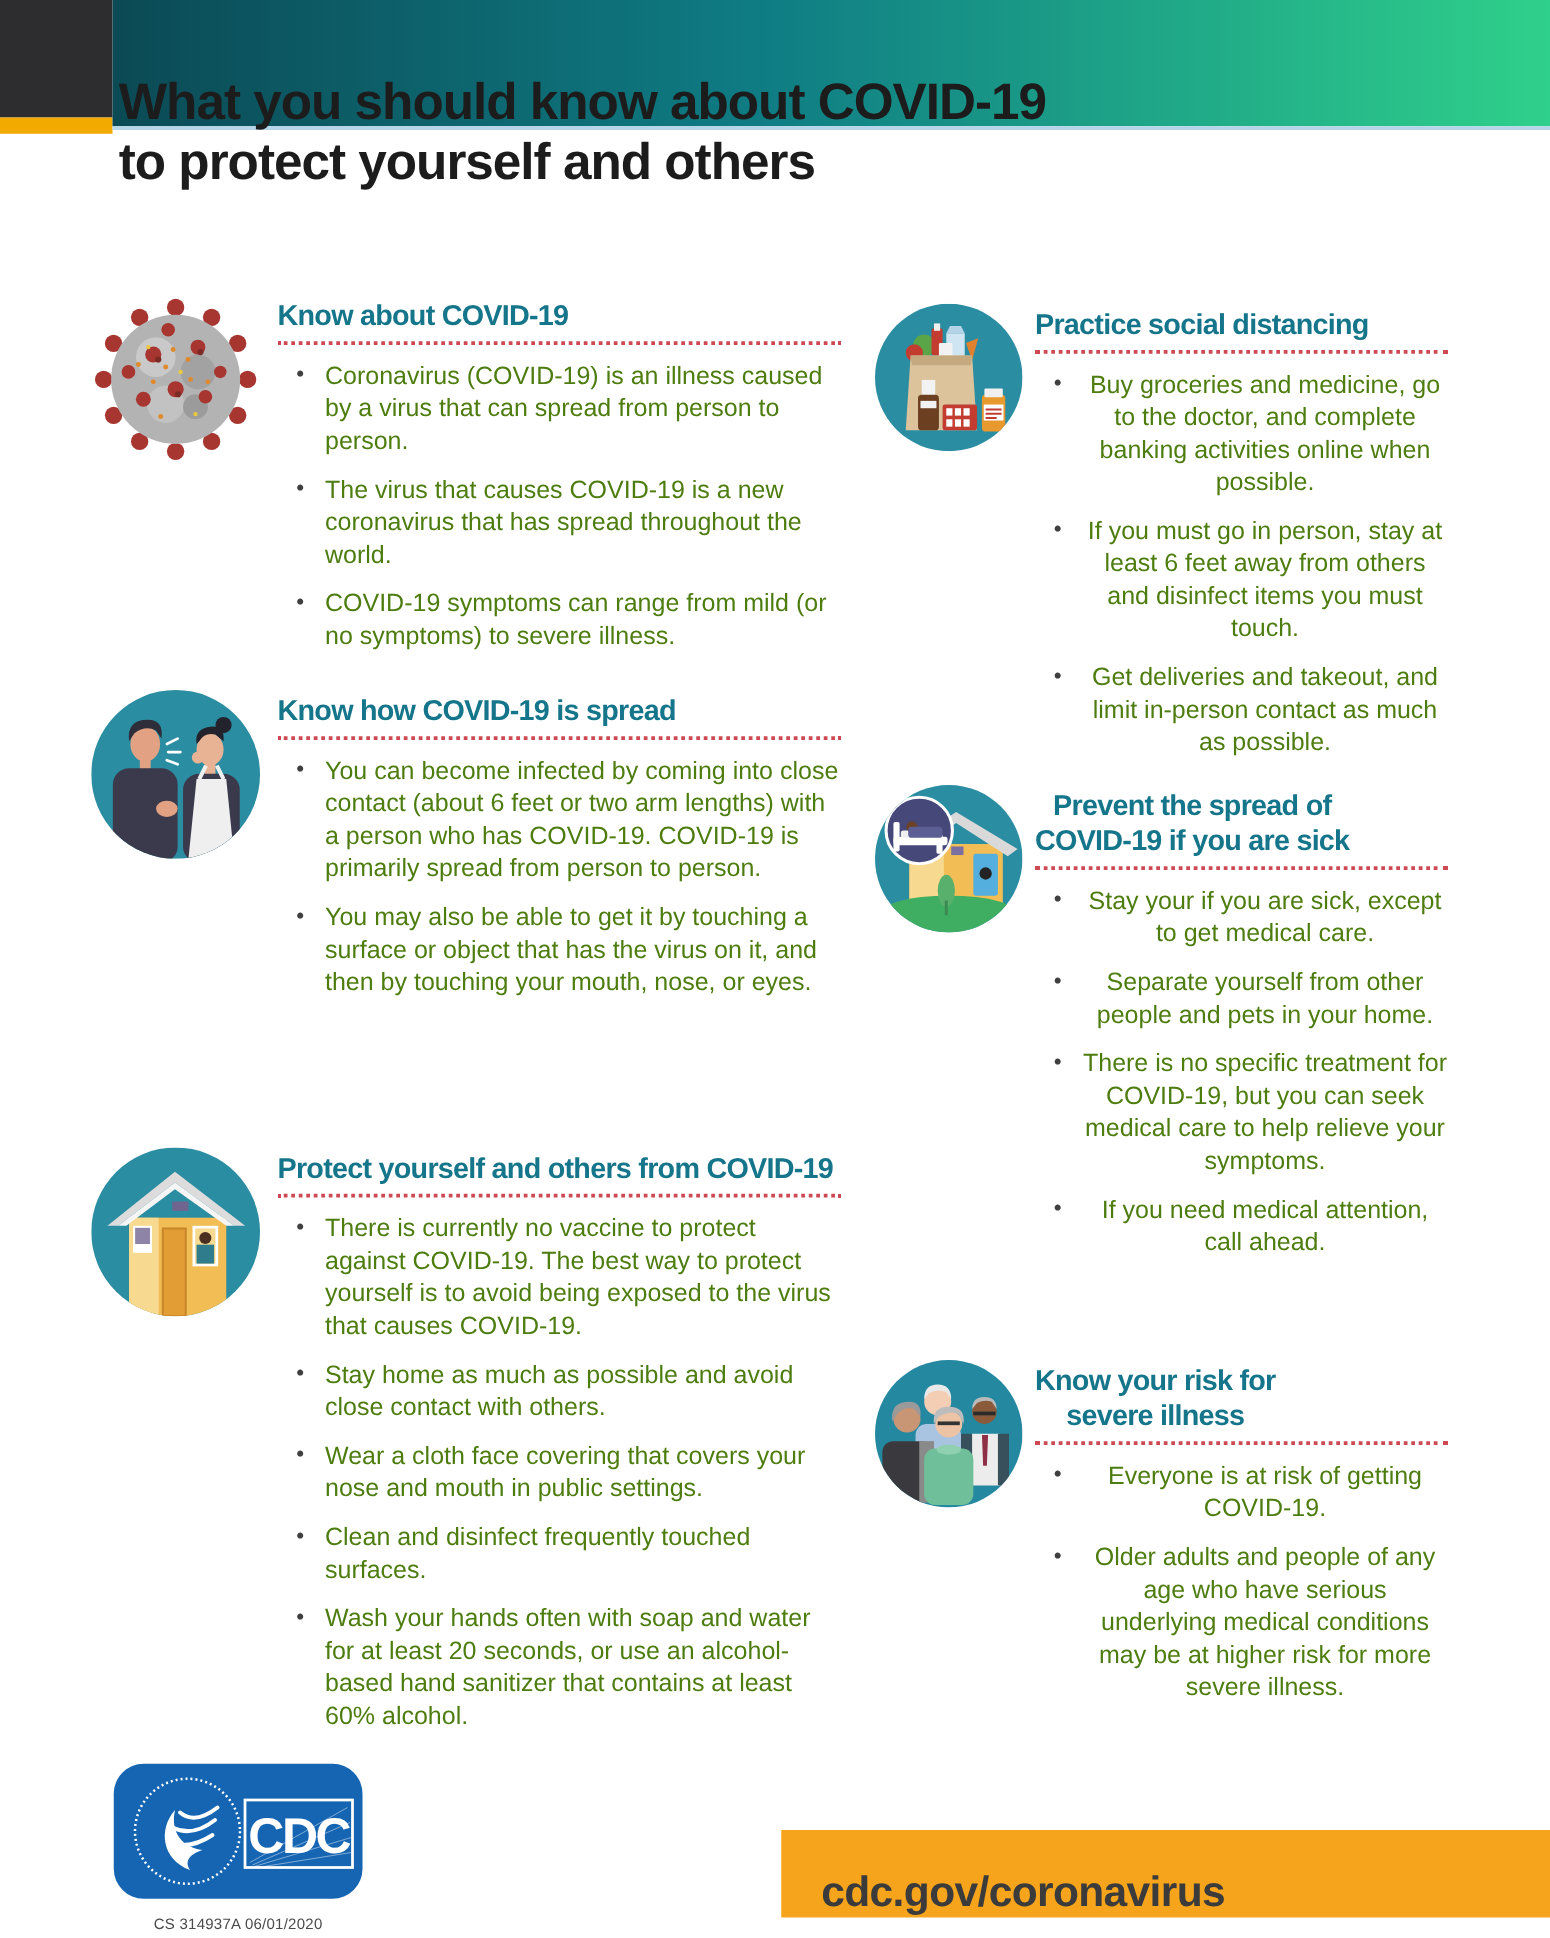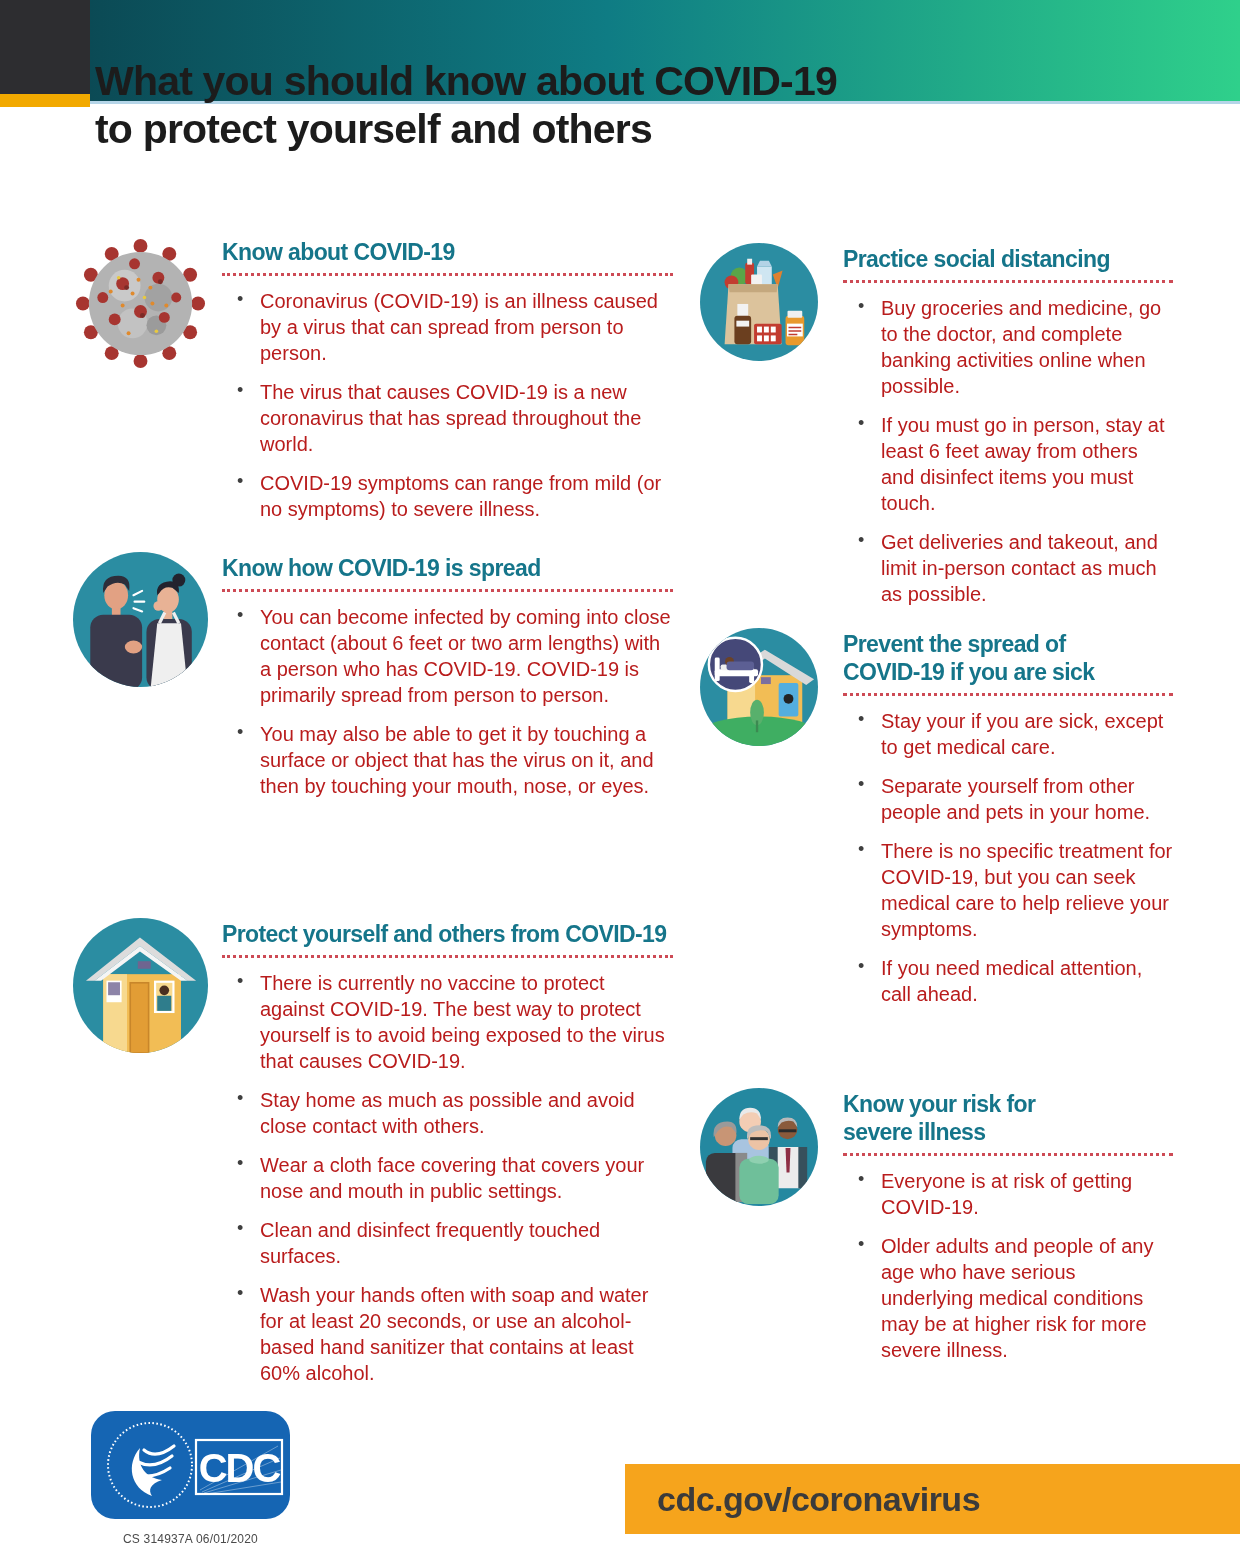--- a/index.html
+++ b/index.html
@@ -25,50 +25,50 @@
   }
 
   
   .sec { position:absolute; display:flex; align-items:flex-start; }
   .sec.left  { left:73px;  width:600px; }
   .sec.right { left:700px; width:480px; }
   .sec .icon { flex:0 0 auto; }
   .sec.left  .icon { width:135px; height:135px; }
   .sec.right .icon { width:118px; height:118px; }
   .sec.left  .content { margin-left:14px; width:452px; }
-  .sec.right .content { margin-left:25px; width:330px; }
+  .sec.right .content { margin-left:10px; width:330px;text-align:center; }
   .icon svg { width:100%; height:100%; display:block; }
 
   h2.sec-heading {
     font-size:23px; font-weight:700; color:#15758a;
     letter-spacing:-0.6px; line-height:1.22;
     white-space:pre-line; width:max-content; max-width:none;
     margin:2px 0 7px 0;
   }
   .dots { height:0; border-top:3px dotted #cd4a55; margin-bottom:12px; }
   ul.bullets { list-style:none; }
   ul.bullets li {
     position:relative; padding-left:38px; margin-bottom:13px;
-    font-size:20px; line-height:1.3; color:#b91c1c;
+    font-size:20px; line-height:1.3; color:#4d7c0f;
   }
   ul.bullets li::before {
     content:"•"; position:absolute; left:15px; top:0;
     color:#3f3f3f; font-size:18px;
   }
 
   
   .cdc-logo { position:absolute; left:90px; top:1410px; width:201px; height:110px; }
   .cdc-logo svg { width:100%; height:100%; display:block; }
   .doc-code {
     position:absolute; left:92px; top:1532px;
     font-size:12px; color:#4a4a4a; letter-spacing:0.2px;margin-left:31px;
   }
   .url-bar {
     position:absolute; left:625px; top:1464px; width:615px; height:70px;
-    background:#f6a41c; display:flex; align-items:center; padding-left:32px;
+    background:#f6a41c; display:flex; align-items:flex-end; padding-left:32px;
   }
   .url-bar .url-text {
     font-size:34px; font-weight:700; color:#3b3b3b; letter-spacing:-0.5px;
   }
 </style>
 </head>
 <body>
 
 <div id="page">
 

